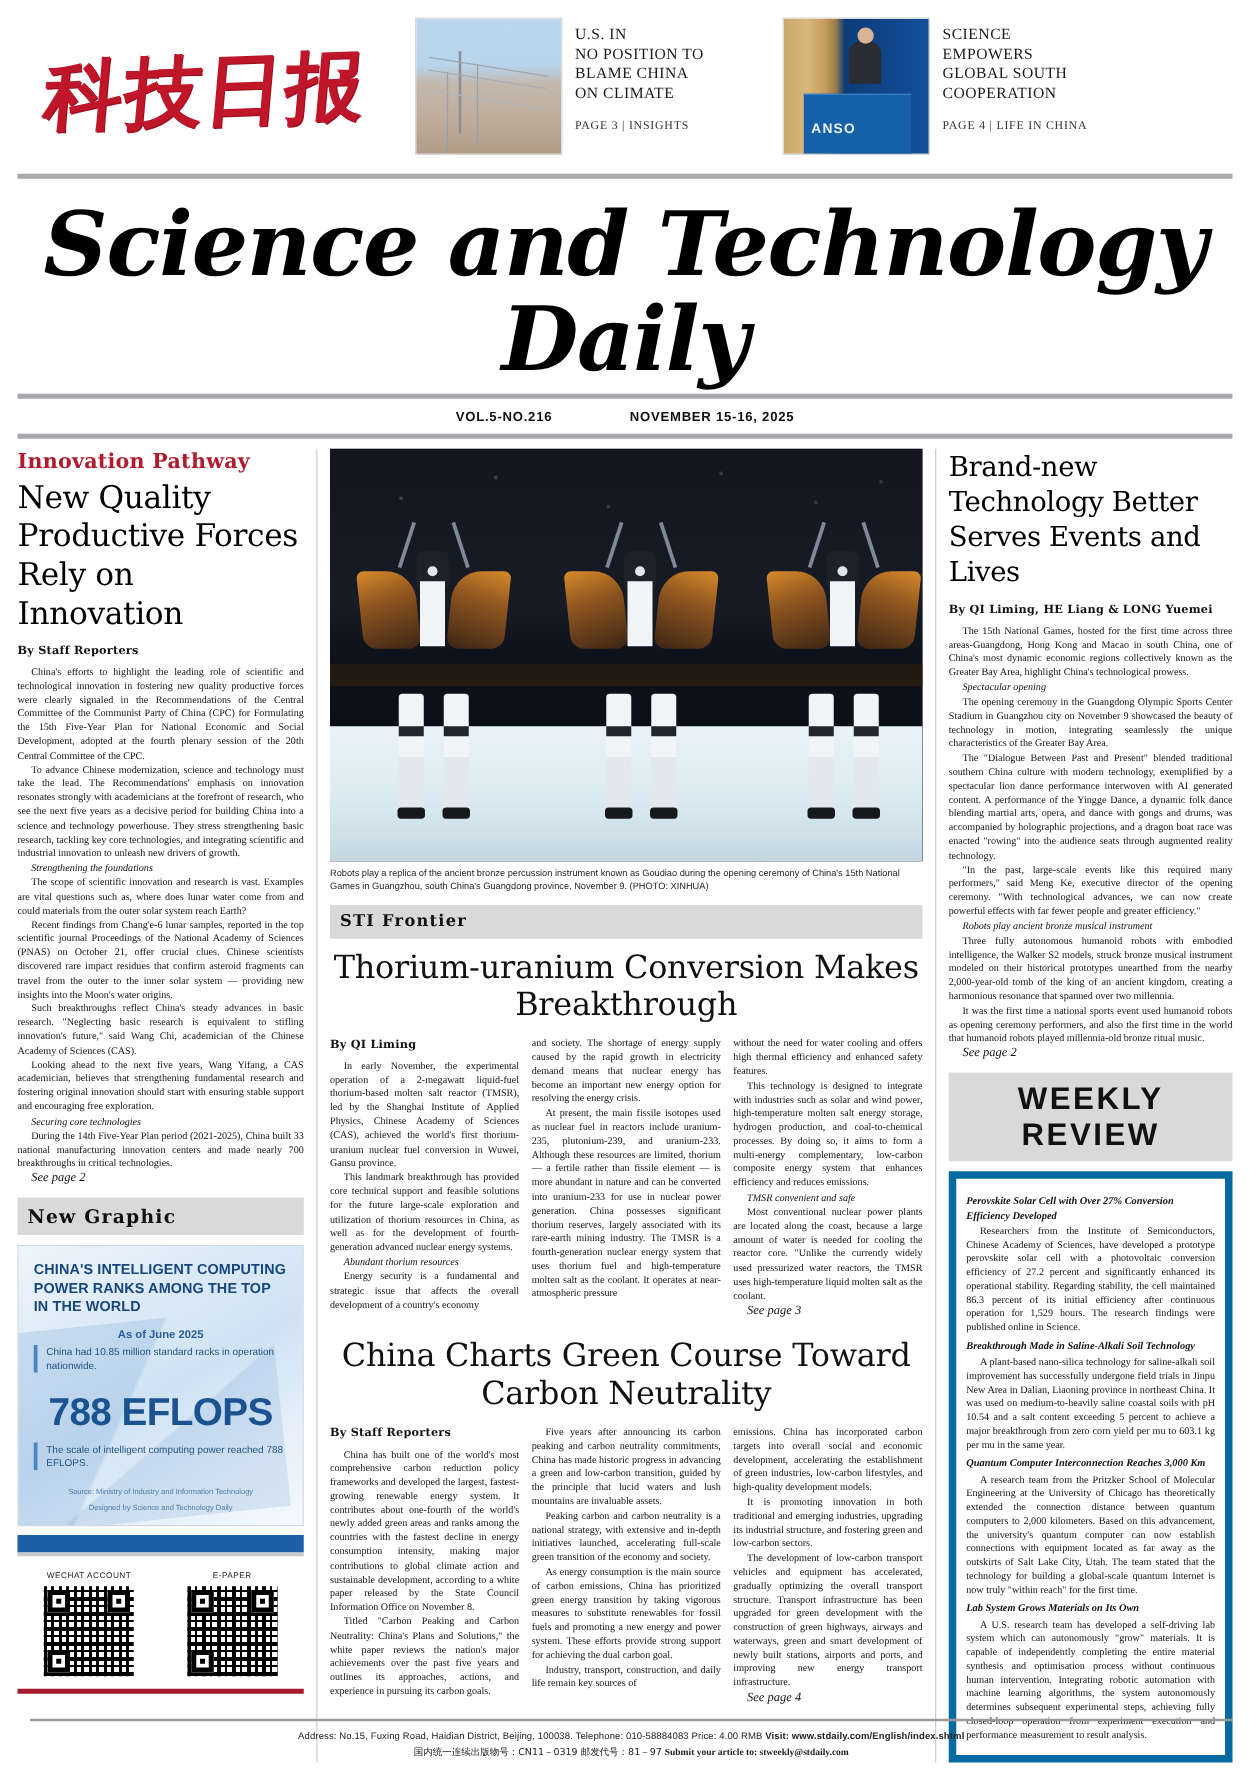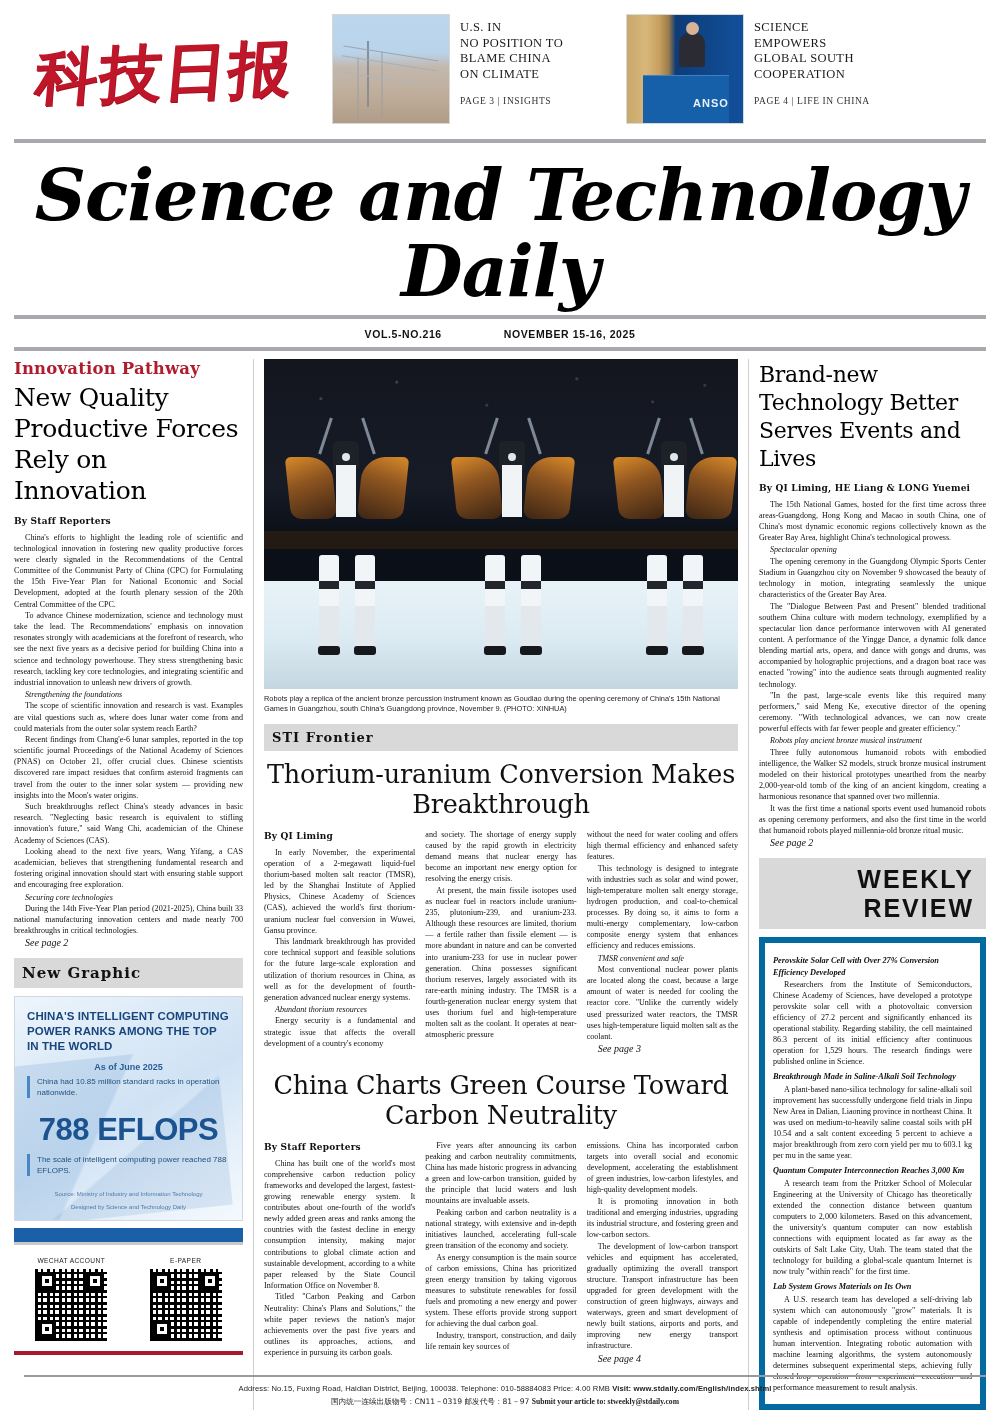--- a/index.html
+++ b/index.html
@@ -41,21 +41,21 @@
     box-shadow:0 10px 0 #a8aeb4, 4px 26px 0 #b0b6bb;
   }
   .t2-img { background:linear-gradient(90deg,#c9a96b 0%, #d8b87a 16%, #c79f5e 28%, #9a7b4a 36%, #0d3c78 42%, #12509b 100%); }
   .t2-img .podium {
     position:absolute; left:16px; bottom:0; width:86px; height:48px;
     background:#1560a8; border-top:1px solid #3d82c4;
   }
   .t2-img .anso {
     position:absolute; left:22px; bottom:14px;
     font-family:"Liberation Sans", sans-serif; font-size:11px;
-    color:#e9f1fa; letter-spacing:1px; font-weight:bold;margin-left:44px;
+    color:#e9f1fa; letter-spacing:1px; font-weight:bold;
   }
   .t2-img .person {
     position:absolute; left:52px; top:18px; width:26px; height:34px;
     background:#2b2b33; border-radius:10px 10px 2px 2px;
   }
   .t2-img .person::before {
     content:""; position:absolute; left:7px; top:-11px; width:13px; height:13px;
     border-radius:50%; background:#d9b396;
   }
   .teaser-txt { padding-top:6px; width:148px; }
@@ -134,24 +134,24 @@
   }
 
   
   .banner {
     background:#d9d9d9; padding:6px 8px; margin:10px 0 8px;
     font-family:"DejaVu Serif", serif; font-weight:bold;
     font-size:13px; letter-spacing:1px;
   }
   .banner.graphic { font-size:15px; }
   .banner.weekly {
-    background:#d9d9d9; text-align:right;
+    background:#d9d9d9; text-align:center;
     font-family:"Liberation Sans", sans-serif;
     font-size:25px; font-weight:bold; letter-spacing:2px;
-    padding:7px 12px 6px;
+    padding:7px 0 6px;
   }
 
   
   .photo {
     width:100%; height:330px; position:relative; overflow:hidden;
     background:#0a0d14;
   }
   .photo .crowd {
     position:absolute; inset:0;
     background:

